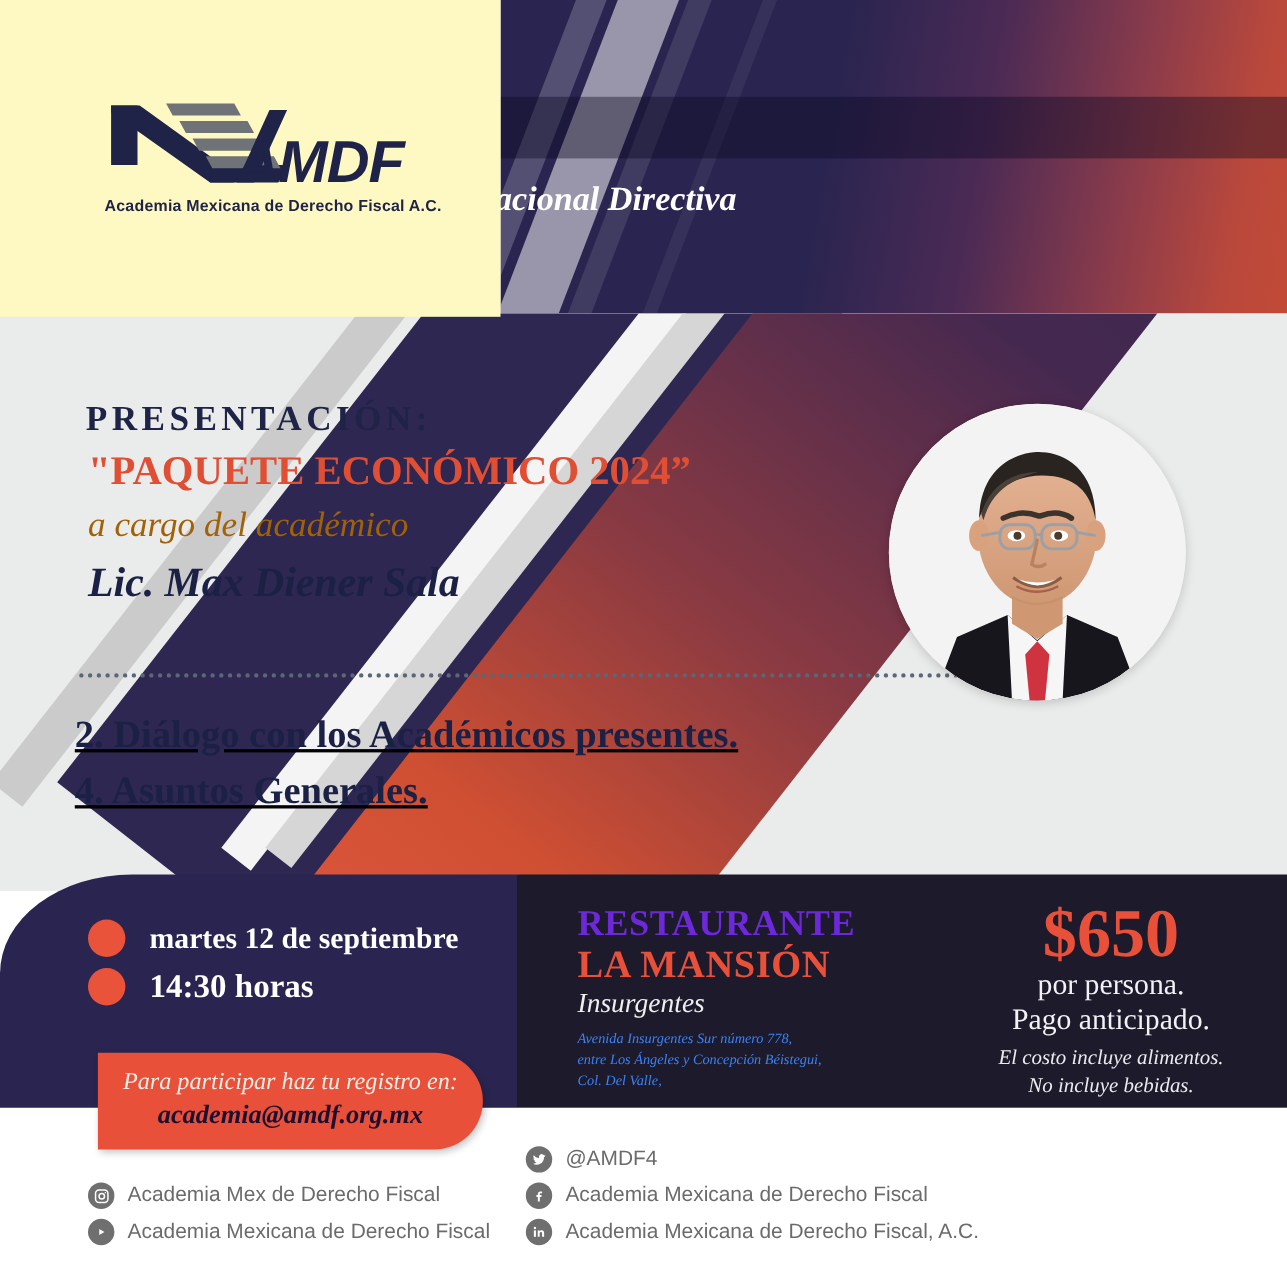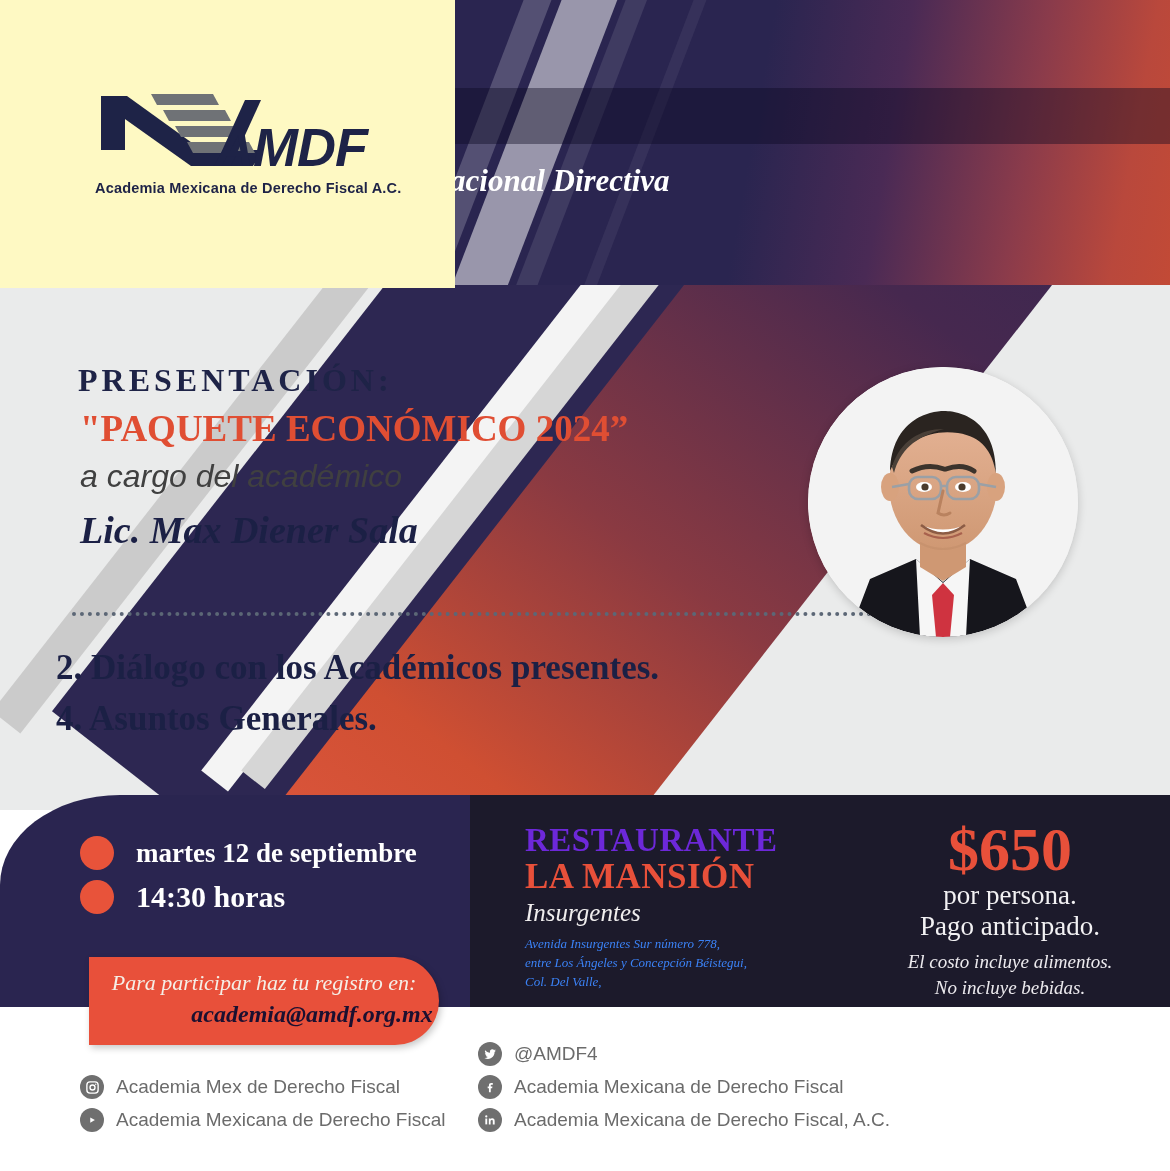--- a/index.html
+++ b/index.html
@@ -162,24 +162,24 @@
     left: 80px; top: 407px;
     font-family: "Liberation Serif", serif;
     font-size: 37px;
     font-weight: bold;
     color: #e04e33;
     z-index: 5;
   }
   .acargo {
     position: absolute;
     left: 80px; top: 458px;
-    font-family: Liberation Sans, sans-serif;
+    font-family: Liberation Serif, serif;
     font-style: italic;
     font-size: 32px;
-    color: #404040;
+    color: #a16207;
     z-index: 5;
   }
   .ponente {
     position: absolute;
     left: 80px; top: 508px;
     font-family: "Liberation Serif", serif;
     font-style: italic;
     font-weight: bold;
     font-size: 38px;
     color: #1b2045;
@@ -189,22 +189,23 @@
   .dotted-rule {
     position: absolute;
     left: 72px; top: 612px;
     width: 800px; height: 0;
     border-top: 4px dotted #5c6776;
     z-index: 5;
   }
 
   .agenda {
     position: absolute;
-    left: 56px; top: 648px;
+    left: 68px; top: 648px;
     z-index: 5;
+    text-decoration: underline;
   }
   .agenda-item {
     font-family: "Liberation Serif", serif;
     font-weight: bold;
     font-size: 35px;
     color: #1b2045;
     margin-bottom: 11px;
     white-space: nowrap;
   }
 
@@ -279,21 +280,20 @@
   }
   .cta-l2 {
     position: absolute;
     left: 0; top: 44px; width: 100%;
     text-align: center;
     color: #1b1030;
     font-family: "Liberation Serif", serif;
     font-style: italic;
     font-weight: bold;
     font-size: 24px;
-    margin-left: 48px;
   }
 
   .venue { position: absolute; left: 525px; top: 822px; z-index: 4; }
   .venue-l1 {
     font-family: "Liberation Serif", serif;
     font-weight: bold;
     font-size: 33px;
     color: #6d28d9;
     letter-spacing: 0.5px;
   }

